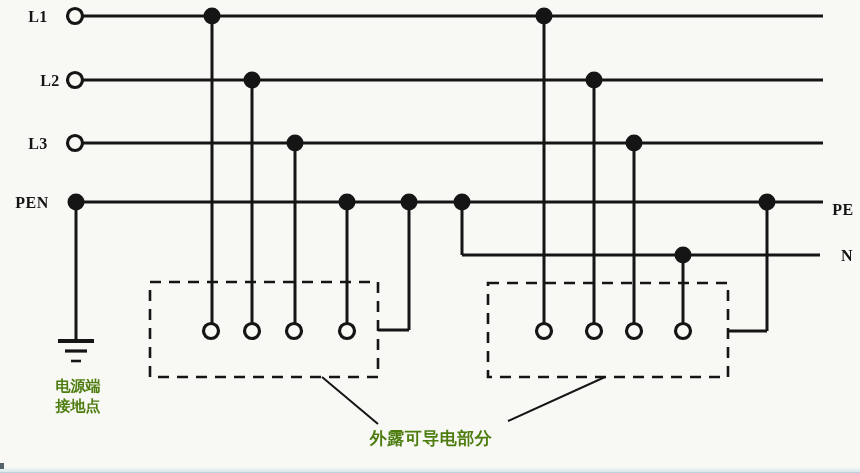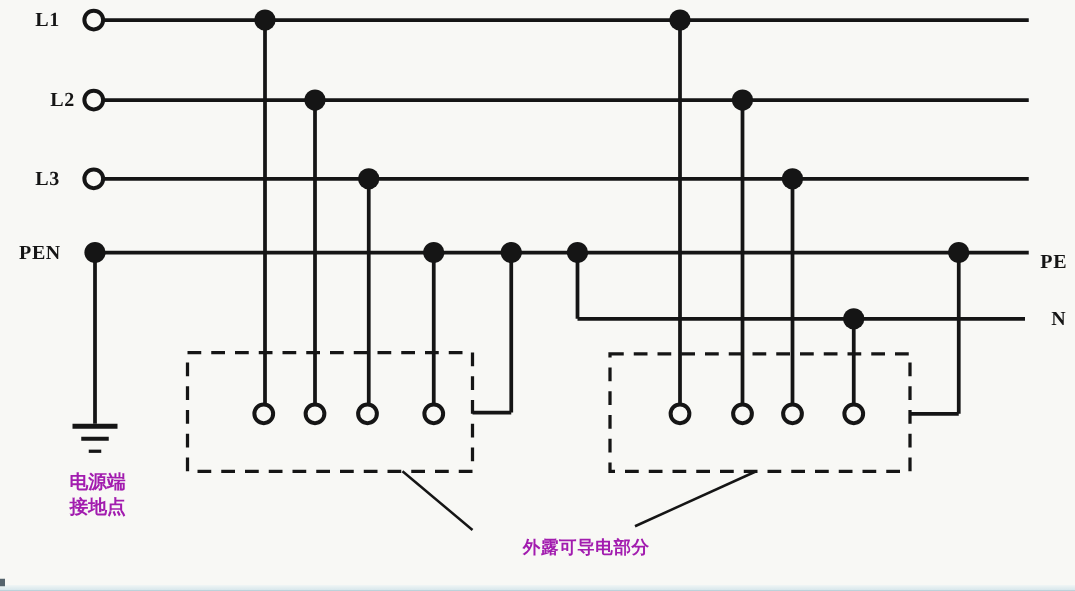--- a/index.html
+++ b/index.html
@@ -27,31 +27,31 @@
   }
   .lbl-l1{left:38px;top:17px;}
   .lbl-l2{left:50px;top:81px;}
   .lbl-l3{left:38px;top:144px;}
   .lbl-pen{left:32px;top:203px;}
   .lbl-pe{left:843px;top:191px;margin-top:19px;}
   .lbl-n{left:847px;top:256px;}
   .cn-lbl{
     font-family:"Liberation Sans",sans-serif;
     font-weight:700;
-    color:#a21caf;
+    color:#4d7c0f;
   }
   .lbl-earth{
     left:78px;top:396px;
     font-size:15px;
     line-height:20px;
     text-align:center;
   }
   .lbl-exposed{
-    left:469px;top:438px;
-    font-size:14px;
+    left:431px;top:438px;
+    font-size:17px;
     letter-spacing:.5px;
   }
   .bottom-strip{
     position:absolute;left:0;bottom:0;width:860px;height:4px;
     background:linear-gradient(to bottom, rgba(226,240,244,.35), #d8e7ec);
     border-bottom:1px solid #bcd2da;
   }
   .corner-mark{
     position:absolute;left:0;top:463px;width:4px;height:6px;
     background:#55636c;

